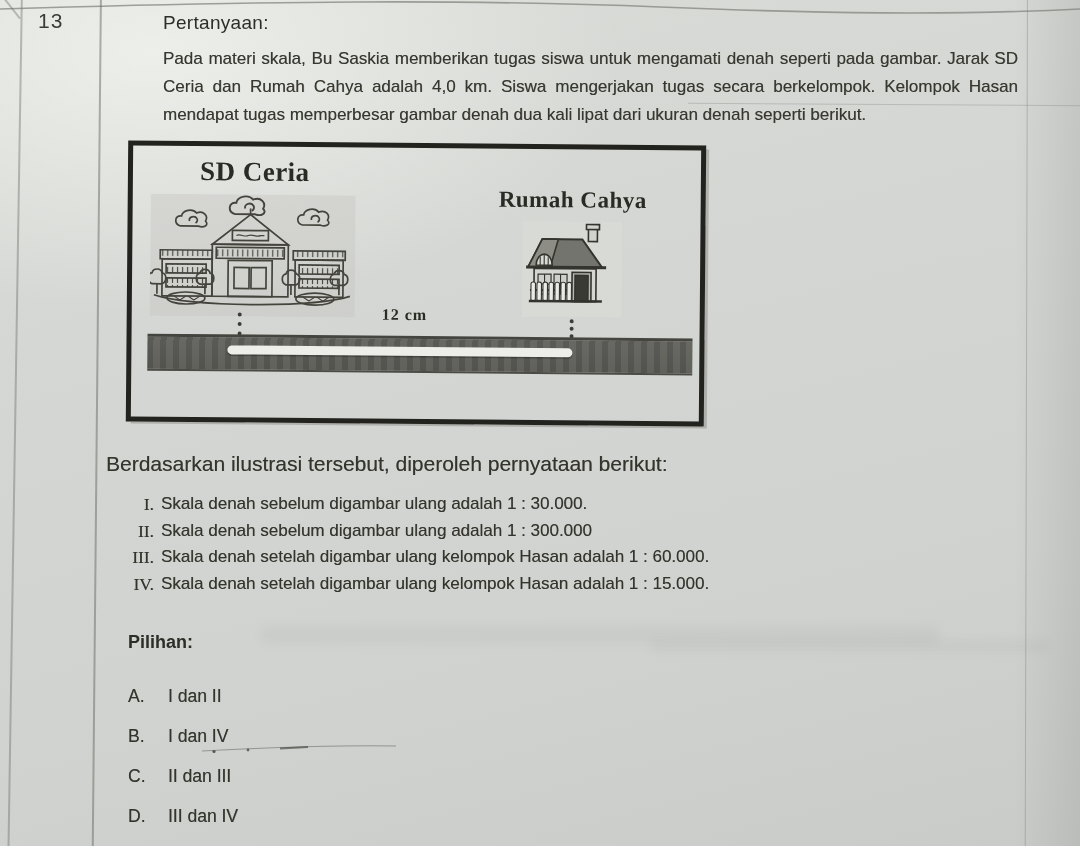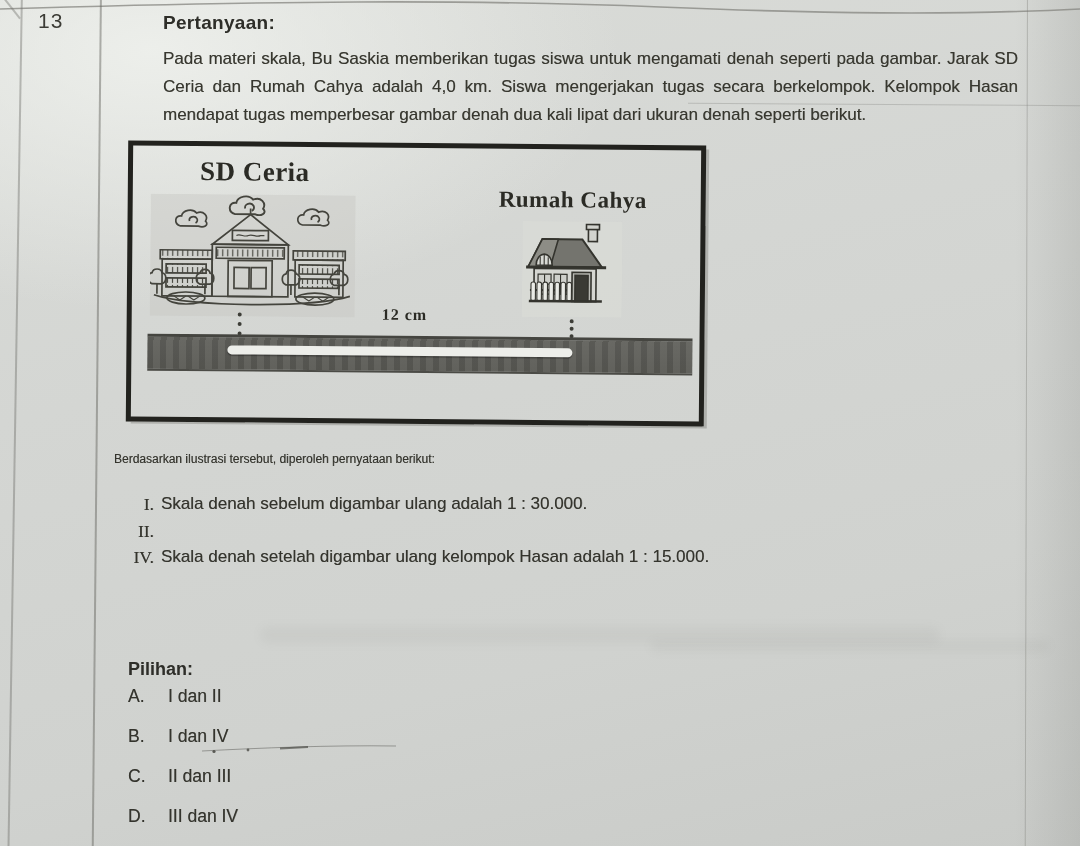--- a/index.html
+++ b/index.html
@@ -25,21 +25,21 @@
   #rule-right { left: 1027px; width: 1.2px; background: rgba(115,115,110,0.35); transform: rotate(0.15deg); }
   #rule-top-right { position: absolute; left: 688px; top: 104px; width: 392px; height: 1px;
     background: rgba(120,120,115,0.3); transform: rotate(0.35deg); }
   #fold-corner { position: absolute; left: -4px; top: 6px; width: 30px; height: 1.5px;
     background: rgba(110,110,105,0.4); transform: rotate(52deg); }
   #top-curve { position: absolute; left: 0; top: 0; }
   .smudge { position: absolute; background: #6a6a64; filter: blur(5px); opacity: 0.06; border-radius: 8px; }
 
   
   #question-number { left: 38px; top: 9px; font-size: 21px; color: #3c3c36; letter-spacing: 1px; }
-  #question-label { left: 163px; top: 12px; font-size: 19px; font-weight: bold; color: #2e2e29; letter-spacing: 0.3px; }
+  #question-label { left: 163px; top: 12px; font-size: 19px; font-weight: normal; color: #2e2e29; letter-spacing: 0.3px; }
   #question-paragraph {
     left: 163px; top: 45px; width: 855px;
     font-size: 17px; line-height: 28px; text-align: justify;
     color: #37372f; text-shadow: 0.3px 0.3px 0 rgba(55,55,47,0.5);
   }
 
   
   #figure-box {
     left: 127px; top: 143px; width: 578px; height: 281px;
     border: 5px solid #22221e; transform: rotate(0.5deg);
@@ -60,29 +60,29 @@
       repeating-linear-gradient(90deg, rgba(0,0,0,0.10) 0 6px, rgba(255,255,255,0.03) 6px 13px),
       linear-gradient(#64645f, #5c5c57);
     border-top: 3px solid #454540; border-bottom: 2px solid #4b4b46;
   }
   #road-stripe {
     position: absolute; left: 80px; top: 8px; width: 345px; height: 9px;
     background: #edeeea; border-radius: 5px; box-shadow: 0 1.5px 1px rgba(0,0,0,0.3);
   }
 
   
-  #statements-intro { left: 114px; top: 452px; font-size: 12px; color: #34342d; text-shadow: 0.3px 0.3px 0 rgba(52,52,45,0.5); }
+  #statements-intro { left: 106px; top: 452px; font-size: 21px; color: #34342d; text-shadow: 0.3px 0.3px 0 rgba(52,52,45,0.5); }
   #statements { left: 118px; top: 491px; }
   .stmt-row { display: flex; line-height: 26.6px; font-size: 17px; color: #34342d; text-shadow: 0.3px 0.3px 0 rgba(52,52,45,0.5); }
   .stmt-numeral { width: 36px; text-align: right; margin-right: 7px;
     font-family: "Liberation Serif", "DejaVu Serif", serif; font-size: 17.5px; }
   #question-prompt { left: 120px; top: 593px; font-size: 17px; color: #34342d; text-shadow: 0.3px 0.3px 0 rgba(52,52,45,0.5); }
 
   
-  #choices-label { left: 128px; top: 659px; font-size: 18px; font-weight: bold; color: #2e2e29; text-align: center; }
+  #choices-label { left: 128px; top: 632px; font-size: 18px; font-weight: bold; color: #2e2e29; text-align: center; }
   #choices { left: 128px; top: 686px; }
   .choice-row { display: flex; height: 40px; font-size: 17.5px; color: #34342d; text-shadow: 0.3px 0.3px 0 rgba(52,52,45,0.5); }
   .choice-letter { width: 40px; }
   #b-scribble { position: absolute; left: 200px; top: 742px; }
 </style>
 </head>
 <body>
 
 <div id="paper">
 
@@ -213,20 +213,25 @@
   </div>
 
   <div id="statements-intro" class="abs">Berdasarkan ilustrasi tersebut, diperoleh pernyataan berikut:</div>
   <div id="statements" class="abs">
     <div class="stmt-row">
       <span class="stmt-numeral">I.</span>
       <span>Skala denah sebelum digambar ulang adalah 1 : 30.000.</span>
     </div>
     <div class="stmt-row">
       <span class="stmt-numeral">II.</span>
+      <span>Skala denah sebelum digambar ulang adalah 1 : 300.000</span>
+    </div>
+    <div class="stmt-row">
+      <span class="stmt-numeral">III.</span>
+      <span>Skala denah setelah digambar ulang kelompok Hasan adalah 1 : 60.000.</span>
     </div>
     <div class="stmt-row">
       <span class="stmt-numeral">IV.</span>
       <span>Skala denah setelah digambar ulang kelompok Hasan adalah 1 : 15.000.</span>
     </div>
   </div>
 
   <div id="choices-label" class="abs">Pilihan:</div>
   <div id="choices" class="abs">
     <div class="choice-row">

